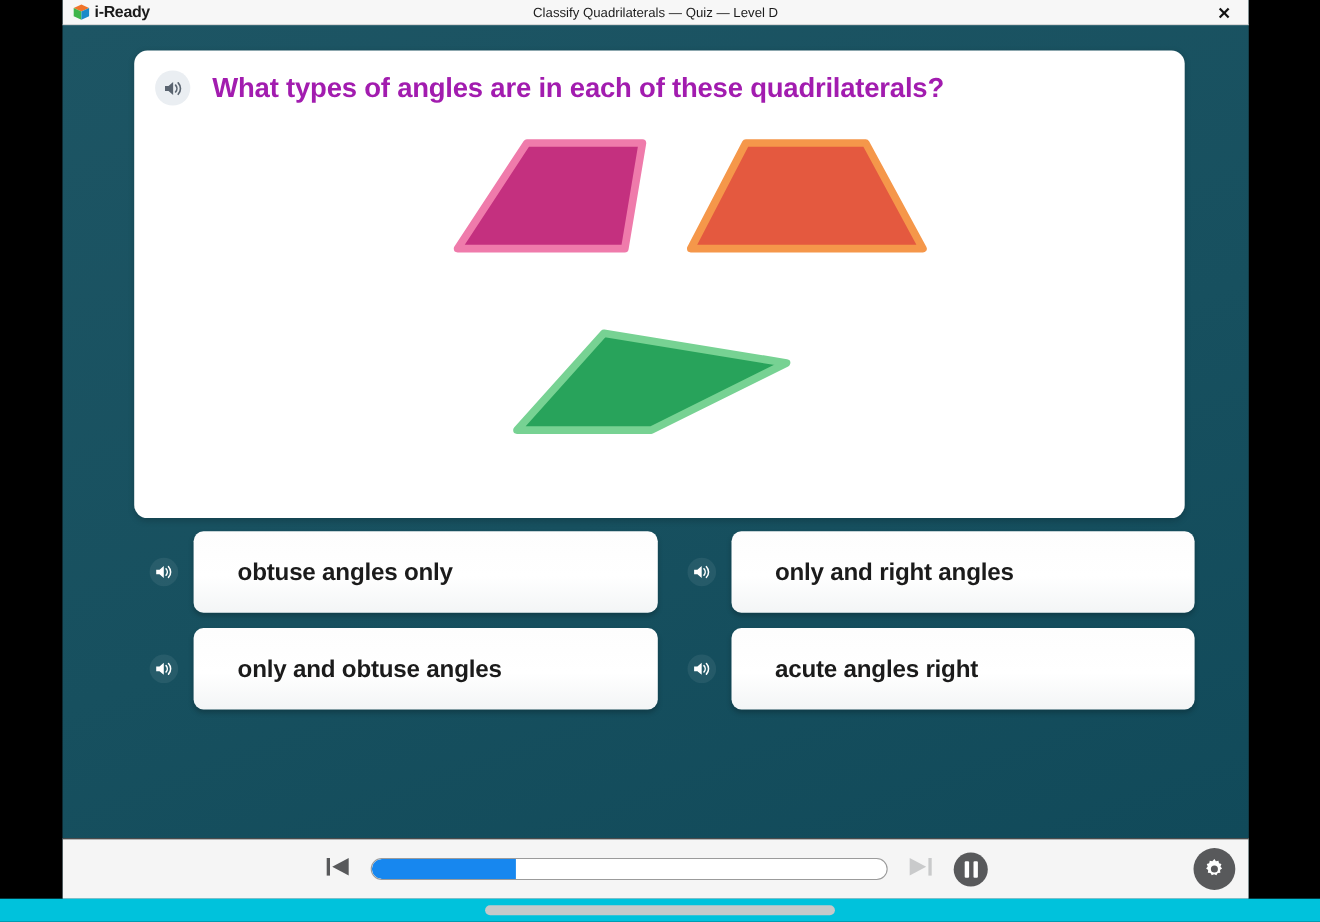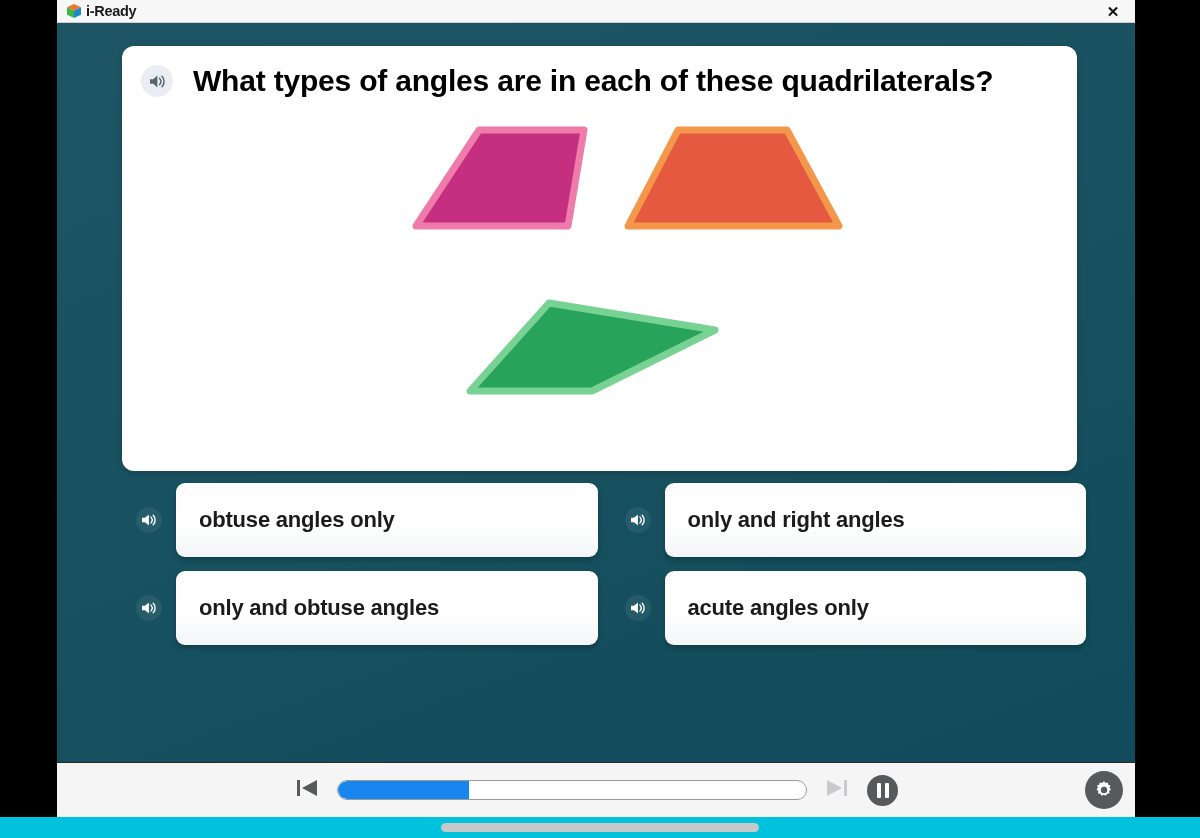--- a/index.html
+++ b/index.html
@@ -99,23 +99,23 @@
   }
   .spk-circle {
     flex: 0 0 auto;
     width: 32px; height: 32px;
     border-radius: 50%;
     background: #eaeef2;
     display: flex; align-items: center; justify-content: center;
     cursor: pointer;
   }
   #question-text {
-    font-size: 30px;
+    font-size: 25px;
     font-weight: 700;
-    color: #000000;
+    color: #a21caf;
     letter-spacing: -.2px;
   }
 
   
   #shapes {
     position: absolute;
     left: 0; top: 62px;
     width: 955px; height: 360px;
   }
   #shapes svg { display: block; }
@@ -144,21 +144,21 @@
     cursor: pointer;
   }
   .ans-card {
     flex: 1 1 auto;
     height: 74px;
     background: linear-gradient(180deg, #fdfdfd 0%, #ffffff 55%, #f3f5f6 100%);
     border-radius: 9px;
     box-shadow: 0 3px 5px rgba(0,0,0,.22);
     display: flex;
     align-items: center;
-    padding-left: 23px;
+    padding-left: 40px;
     cursor: pointer;
   }
   .ans-label {
     font-size: 22px;
     font-weight: 700;
     color: #1b1b1b;
     letter-spacing: -.2px;
   }
 
   
@@ -246,20 +246,21 @@
         <span>
           <svg class="cube" width="16" height="16" viewBox="0 0 16 16">
             <polygon points="8,1 15,4.2 8,7.4 1,4.2" fill="#f0742b"></polygon>
             <polygon points="1,4.2 8,7.4 8,15 1,11.8" fill="#3fb54a"></polygon>
             <polygon points="8,7.4 15,4.2 15,11.8 8,15" fill="#1a8ac9"></polygon>
           </svg>
         </span>
         <span id="brand-text">i-Ready</span>
       </div>
 
+      <div id="win-title">Classify Quadrilaterals — Quiz — Level D</div>
 
       <div id="close-btn">✕</div>
     </div>
 
     <div id="stage">
 
       <div id="question-card">
 
         <div id="question-row">
           <div class="spk-circle">
@@ -330,21 +331,21 @@
 
         <div class="answer">
           <div class="ans-spk">
             <svg width="16" height="14" viewBox="0 0 17 15">
               <path d="M1 5.2h3.2L8.4 1.6v11.8L4.2 9.8H1z" fill="#ffffff"></path>
               <path d="M10.6 4.4a4.6 4.6 0 010 6.2" stroke="#ffffff" stroke-width="1.5" fill="none" stroke-linecap="round"></path>
               <path d="M13 2.3a7.6 7.6 0 010 10.4" stroke="#ffffff" stroke-width="1.5" fill="none" stroke-linecap="round"></path>
             </svg>
           </div>
           <div class="ans-card">
-            <span class="ans-label">acute angles only</span>
+            <span class="ans-label">acute angles right</span>
           </div>
         </div>
 
       </div>
     </div>
 
     <div id="toolbar">
 
       <div id="transport">
 

